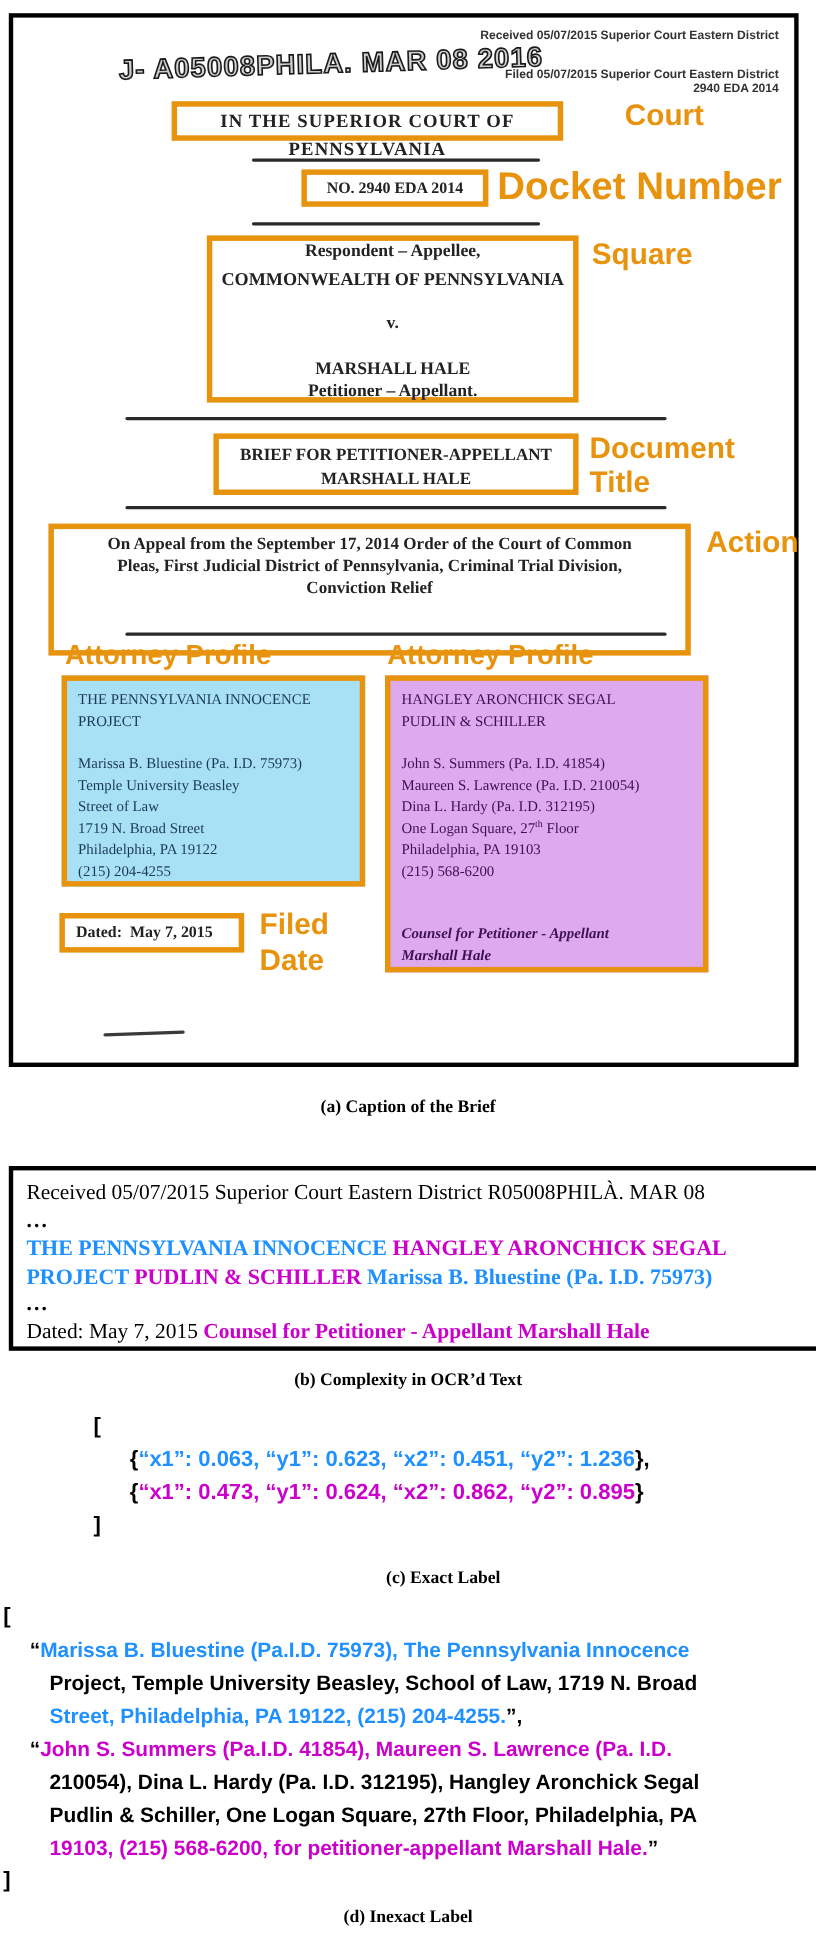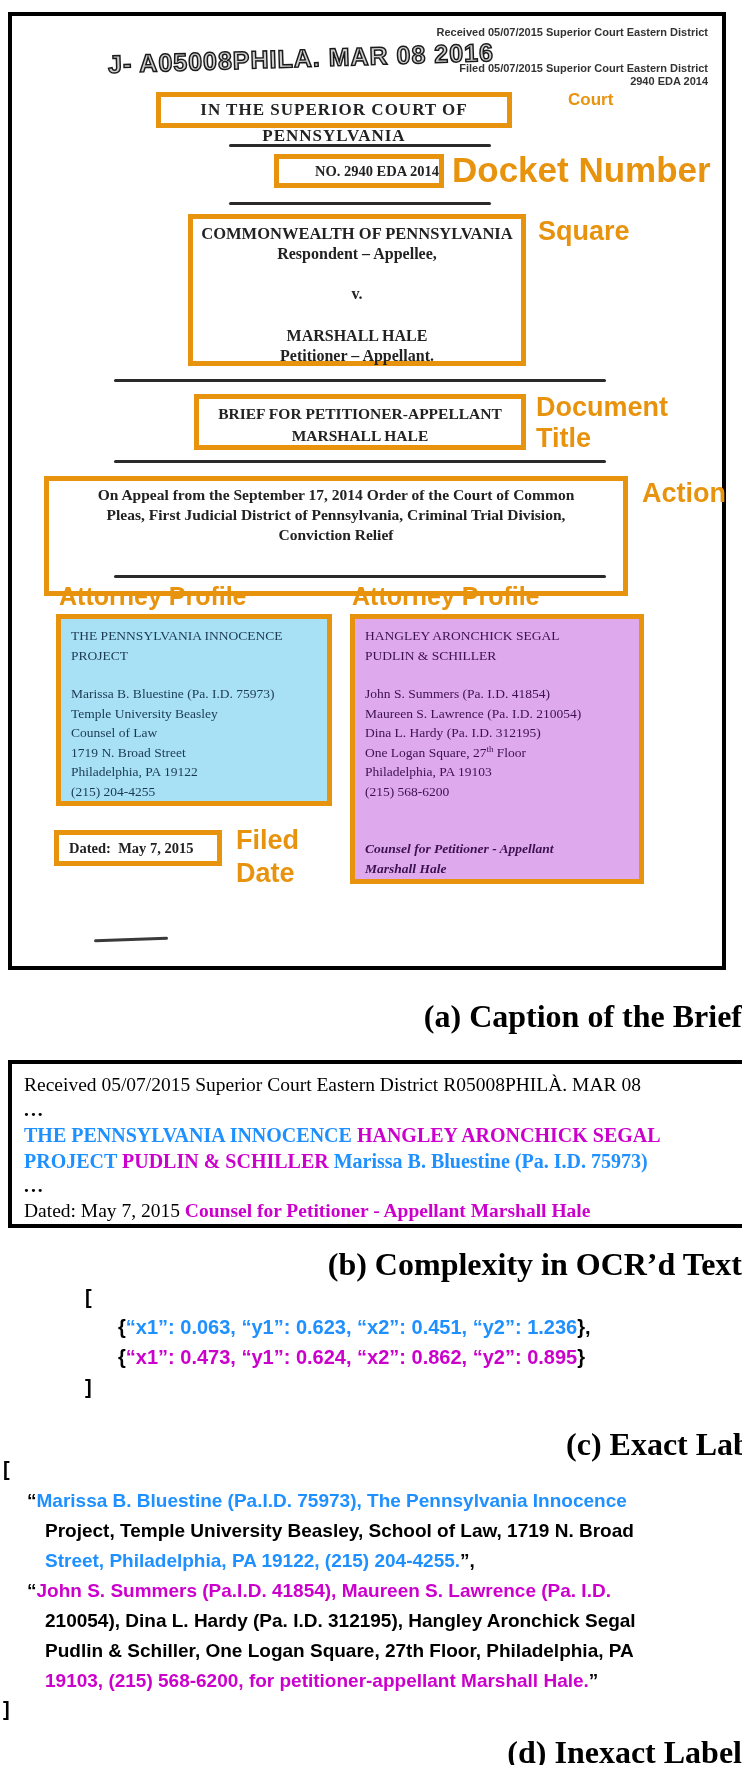--- a/index.html
+++ b/index.html
@@ -24,30 +24,30 @@
   .stamp{position:absolute;left:96px;top:28px;font-family:"Liberation Sans",sans-serif;
         font-weight:bold;font-size:25px;letter-spacing:1px;color:#cfcfcf;
         -webkit-text-stroke:1.5px #1a1a1a;transform:rotate(-1.8deg);white-space:nowrap;}
 
   .obox{position:absolute;border:5px solid var(--annotation-orange);background:#fff;box-sizing:border-box;}
   .olabel{position:absolute;font-family:"Liberation Sans",sans-serif;font-weight:bold;
         color:var(--annotation-orange);white-space:nowrap;}
 
   .court-box{left:144px;top:76px;width:356px;height:36px;text-align:center;}
   .court-box .t{font-weight:bold;font-size:17px;letter-spacing:1px;line-height:26px;color:#222;}
-  .lbl-court{left:556px;top:74px;font-size:17px;text-align:right;}
+  .lbl-court{left:556px;top:74px;font-size:27px;text-align:right;}
 
   .sep{position:absolute;height:3px;background:#2a2a2a;border-radius:2px;}
   .sep1{left:217px;top:128px;width:262px;}
   .sep2{left:217px;top:186px;width:262px;}
   .sep3{left:102px;top:363px;width:492px;}
   .sep4{left:102px;top:444px;width:492px;}
   .sep5{left:102px;top:559px;width:492px;}
 
-  .docket-box{left:262px;top:138px;width:170px;height:34px;text-align:right;}
+  .docket-box{left:262px;top:138px;width:170px;height:34px;text-align:center;}
   .docket-box .t{font-weight:bold;font-size:14.5px;line-height:24px;color:#222;}
   .lbl-docket{left:440px;top:134px;font-size:35px;}
 
   .party-box{left:176px;top:198px;width:338px;height:152px;text-align:center;color:#222;}
   .party-box .l{font-weight:bold;font-size:16px;line-height:20px;}
   .party-box .first{font-size:16.5px;padding-top:5px;}
   .party-box .vs{margin-top:20px;}
   .party-box .name{margin-top:22px;}
   .lbl-party{left:526px;top:200px;font-size:27px;}
 
@@ -73,21 +73,21 @@
   .counsel{font-weight:bold;font-style:italic;}
   sup{font-size:9px;vertical-align:super;line-height:0;}
 
   .dated-box{left:42px;top:814px;width:168px;height:36px;}
   .dated-box .t{font-weight:bold;font-size:14.5px;line-height:26px;padding-left:10px;white-space:pre;color:#222;}
   .lbl-filed{left:224px;top:808px;font-size:27px;line-height:33px;}
 
   .scribble{position:absolute;left:82px;top:922px;width:74px;height:3px;background:#3a3a3a;
         transform:rotate(-2deg);border-radius:2px;}
 
-  .caption{position:absolute;left:0;width:742px;text-align:right;font-weight:bold;font-size:32px;color:#000;}
+  .caption{position:absolute;left:0;width:742px;text-align:center;font-weight:bold;font-size:16px;color:#000;}
   .cap-a{top:998px;}
   .cap-b{top:1246px;}
   .cap-c{top:1426px;padding-left:32px;}
   .cap-d{top:1734px;}
 
   
   .panel-b{position:absolute;left:8px;top:1060px;width:710px;height:152px;border:4px solid #000;
         background:#fff;padding:8px 12px 0 12px;box-sizing:content-box;}
   .panel-b .row{font-size:19.5px;line-height:26px;white-space:nowrap;color:#000;}
   .panel-b .dots{font-weight:bold;letter-spacing:2px;line-height:24px;}
@@ -138,22 +138,22 @@
     <div class="sep sep1"></div>
 
     <div class="obox docket-box">
       <div class="t">NO. 2940 EDA 2014</div>
     </div>
     <div class="olabel lbl-docket">Docket Number</div>
 
     <div class="sep sep2"></div>
 
     <div class="obox party-box">
+      <div class="l">Respondent – Appellee,</div>
       <div class="l first">COMMONWEALTH OF PENNSYLVANIA</div>
-      <div class="l">Respondent – Appellee,</div>
       <div class="l vs">v.</div>
       <div class="l name">MARSHALL HALE</div>
       <div class="l">Petitioner – Appellant.</div>
     </div>
     <div class="olabel lbl-party">Square</div>
 
     <div class="sep sep3"></div>
 
     <div class="obox title-box">
       <div class="l">BRIEF FOR PETITIONER-APPELLANT</div>
@@ -177,21 +177,21 @@
 
     <div class="olabel lbl-atty-left">Attorney Profile</div>
     <div class="olabel lbl-atty-right">Attorney Profile</div>
 
     <div class="profile-box profile-left">
       <div>THE PENNSYLVANIA INNOCENCE</div>
       <div>PROJECT</div>
       <div class="pgap"></div>
       <div>Marissa B. Bluestine (Pa. I.D. 75973)</div>
       <div>Temple University Beasley</div>
-      <div>Counsel of Law</div>
+      <div>Street of Law</div>
       <div>1719 N. Broad Street</div>
       <div>Philadelphia, PA 19122</div>
       <div>(215) 204-4255</div>
     </div>
 
     <div class="profile-box profile-right">
       <div>HANGLEY ARONCHICK SEGAL</div>
       <div>PUDLIN &amp; SCHILLER</div>
       <div class="pgap"></div>
       <div>John S. Summers (Pa. I.D. 41854)</div>

